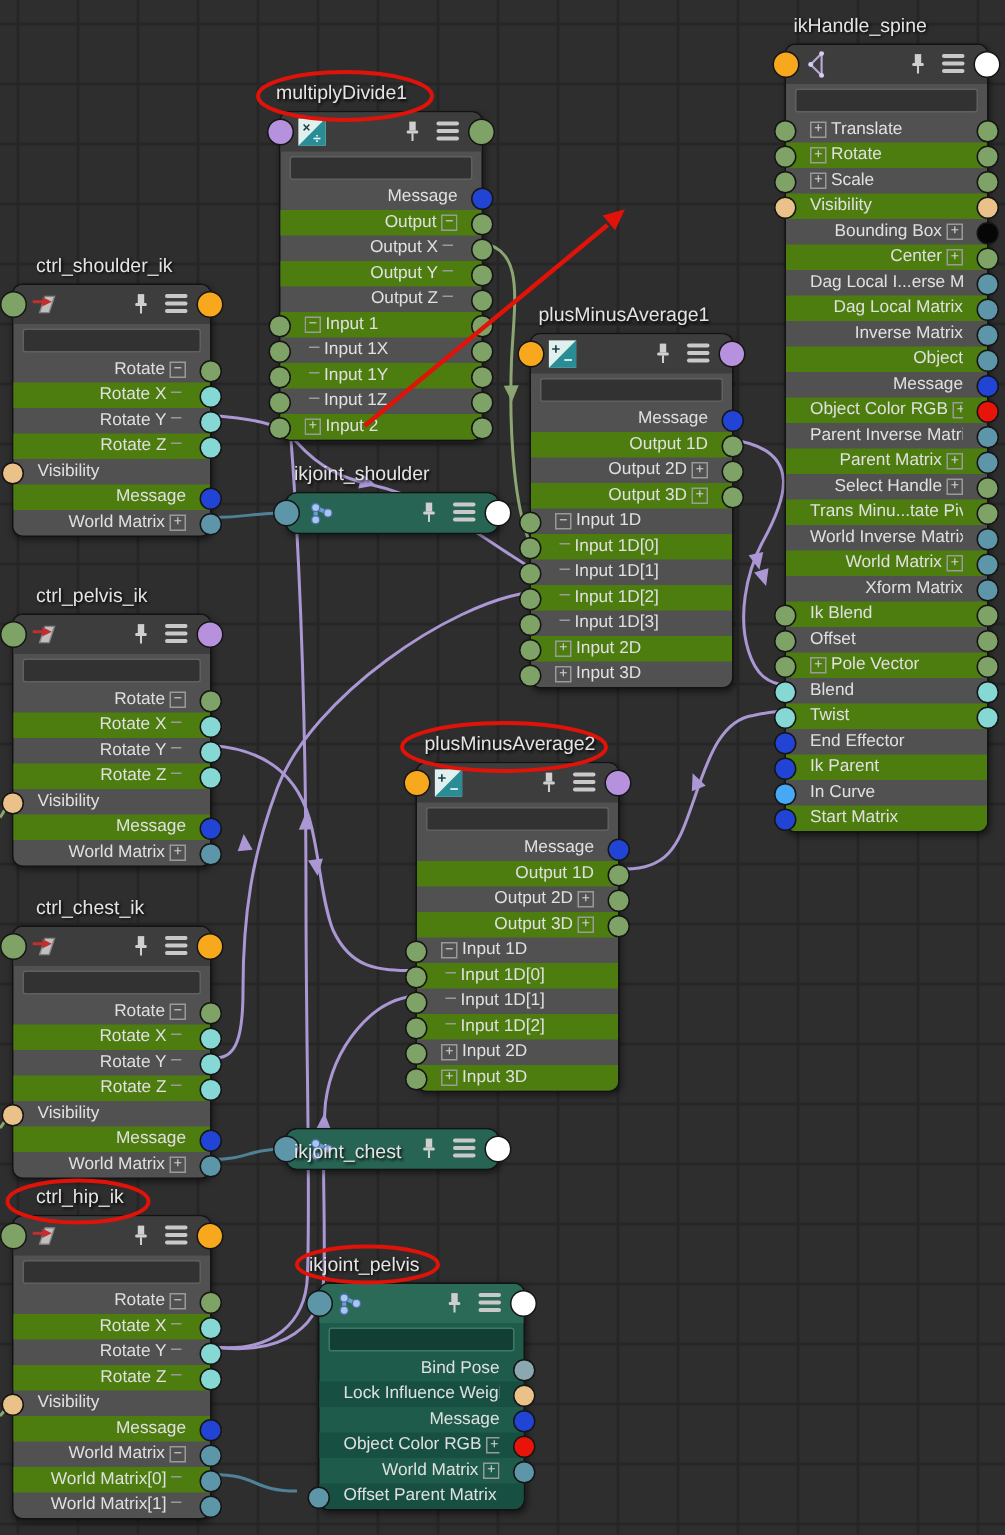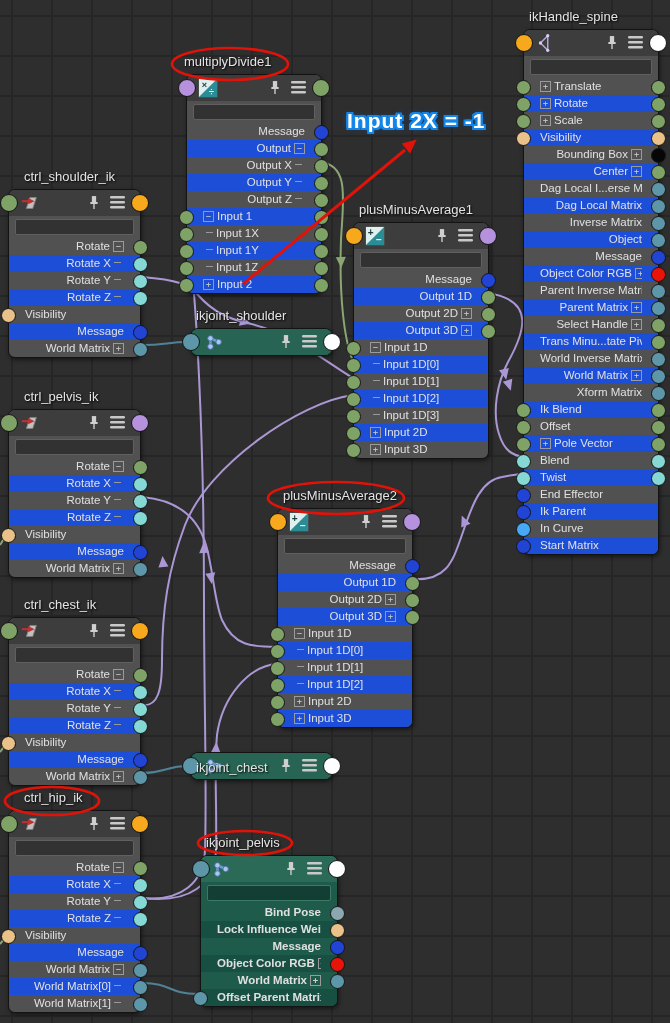--- a/index.html
+++ b/index.html
@@ -26,21 +26,21 @@
   .teal{background:#1e5b4a;}
   .nheader{position:relative;height:26px;border-radius:6px 6px 0 0;}
   .gray .nheader{background:#3d3d3d;}
   .teal .nheader{background:#2b6a57;}
   .collapsed{height:26px;border-radius:8px;}
   .collapsed .nheader{border-radius:7px;height:26px;background:#276453;}
   .nfield{height:14px;margin:3px 6px;background:#323232;border:1px solid #606060;border-radius:2px;}
   .teal .nfield{background:#123e33;border-color:#3c7a66;}
   .nrow{position:relative;height:17px;line-height:17px;font-size:11.5px;color:#e0e0e0;
         padding:0 16px;white-space:nowrap;}
-  .gray .nrow.odd{background:#1d4ed8;}
+  .gray .nrow.odd{background:#4d7c0f;}
   .teal .nrow.odd{background:#175043;}
   .nrow.last{border-radius:0 0 6px 6px;}
   .lab{display:block;overflow:hidden;}
   .lab.r{text-align:right;}
   .exp{display:inline-block;width:9px;height:9px;line-height:8px;border:1px solid #9a9a9a;
        font-size:9px;text-align:center;color:#cfcfcf;vertical-align:1px;margin:0 3px 0 0;
        font-family:"DejaVu Sans Mono",monospace;}
   .lab.r .exp{margin:0 0 0 3px;}
   .dash{display:inline-block;width:7px;height:1px;background:#9a9a9a;vertical-align:4px;margin:0 3px;}
   .sock{position:absolute;width:13px;height:13px;border-radius:50%;
@@ -93,21 +93,20 @@
       <polygon points="0,-6 5,5 -5,5" fill="#ab97d4" transform="translate(464,521) rotate(338)"></polygon>
     </svg>
   <svg id="annos" class="layer">
       <ellipse cx="230" cy="64" rx="58" ry="16" fill="none" stroke="#e11309" stroke-width="2.6"></ellipse>
       <ellipse cx="336" cy="498" rx="68" ry="16" fill="none" stroke="#e11309" stroke-width="2.6"></ellipse>
       <ellipse cx="52" cy="801" rx="47" ry="14" fill="none" stroke="#e11309" stroke-width="2.6"></ellipse>
       <ellipse cx="245" cy="843" rx="47" ry="12" fill="none" stroke="#e11309" stroke-width="2.6"></ellipse>
       <line x1="243" y1="284" x2="405" y2="150" stroke="#e11309" stroke-width="3"></line>
       <polygon points="0,-10 6.5,4 -6.5,4" fill="#e11309" transform="translate(409,146) rotate(50)"></polygon>
     </svg>
-  <div class="note">Input 2X = -1</div>
 <div class="ntitle" style="left: 24px; top: 169px;">ctrl_shoulder_ik</div>
     <div class="node gray" style="left: 8px; top: 189px; width: 131px;">
       <div class="nheader">
         <span class="sock hdr left" style="background:#7fa266"></span>
         <span class="hicon"><svg viewBox="0 0 22 22" width="20" height="20">
             <path d="M7,17 L11,5 L18,5 L14,17 Z" fill="#cfcfcf" opacity="0.9" stroke="#8a8a8a"></path>
             <line x1="2" y1="9" x2="10" y2="9" stroke="#c03030" stroke-width="2.2"></line>
             <path d="M9,5.5 L16,9 L9,12.5 Z" fill="#c03030"></path>
           </svg></span>
         <span class="pin"><svg viewBox="0 0 14 18" width="12" height="17">
@@ -702,21 +701,21 @@
       <div class="nrow odd">
         <span class="lab r">World Matrix[0]<span class="dash"></span></span>
         <span class="sock right" style="background:#5e96a9"></span>
       </div>
       <div class="nrow even last">
         <span class="lab r">World Matrix[1]<span class="dash"></span></span>
         <span class="sock right" style="background:#5e96a9"></span>
       </div>
     </div>
     <div class="ntitle" style="left: 206px; top: 835px;">ikjoint_pelvis</div>
-    <div class="node teal" style="left: 200px; top: 855px; width: 136px; font-weight: bold;">
+    <div class="node teal" style="left: 212px; top: 855px; width: 136px;">
       <div class="nheader">
         <span class="sock hdr left" style="background:#5e96a9"></span>
         <span class="hicon"><svg viewBox="0 0 22 22" width="20" height="20">
             <line x1="6" y1="16" x2="6" y2="7" stroke="#6f9cd4" stroke-width="3"></line>
             <line x1="6" y1="7" x2="15" y2="11" stroke="#6f9cd4" stroke-width="3"></line>
             <circle cx="6" cy="16" r="3" fill="#a8c6ee" stroke="#4a6fa8"></circle>
             <circle cx="6" cy="7" r="3" fill="#a8c6ee" stroke="#4a6fa8"></circle>
             <circle cx="15" cy="11" r="3" fill="#a8c6ee" stroke="#4a6fa8"></circle>
           </svg></span>
         <span class="pin"><svg viewBox="0 0 14 18" width="12" height="17">

